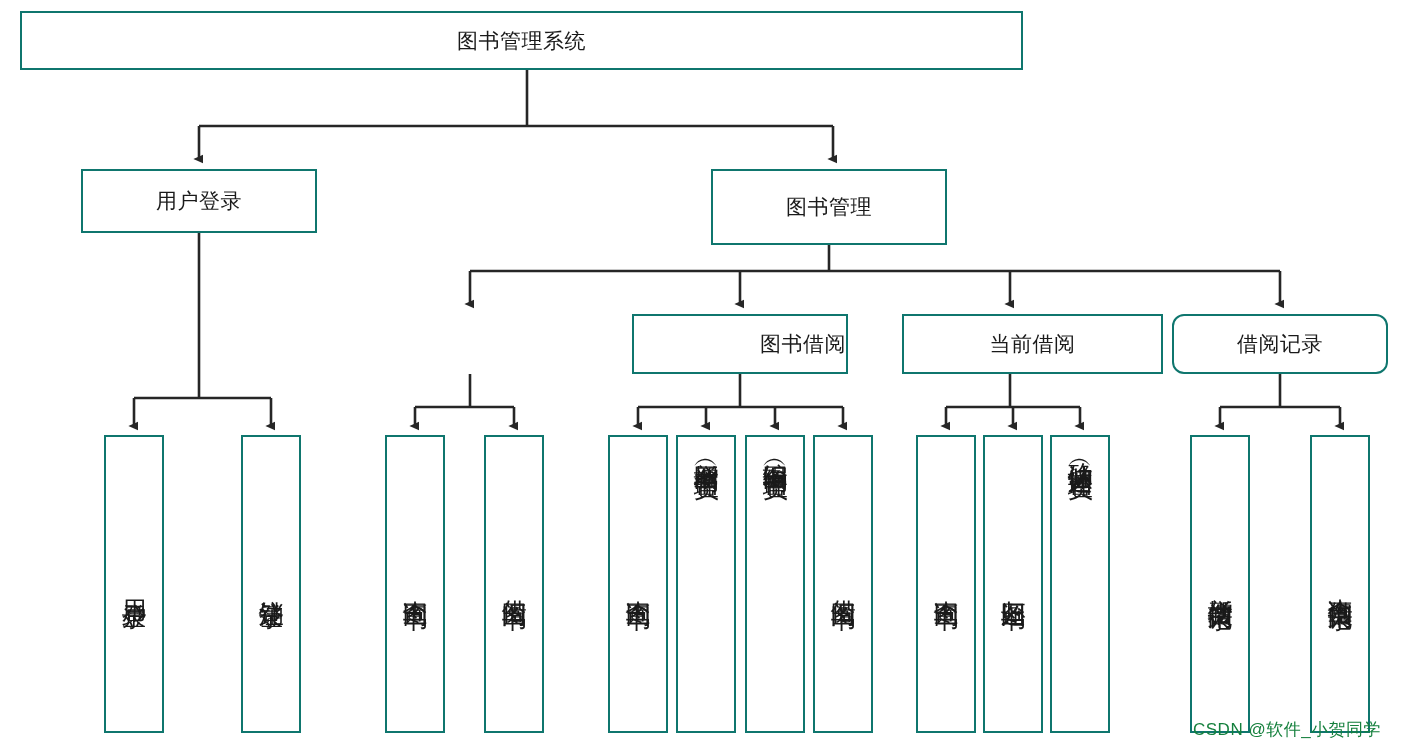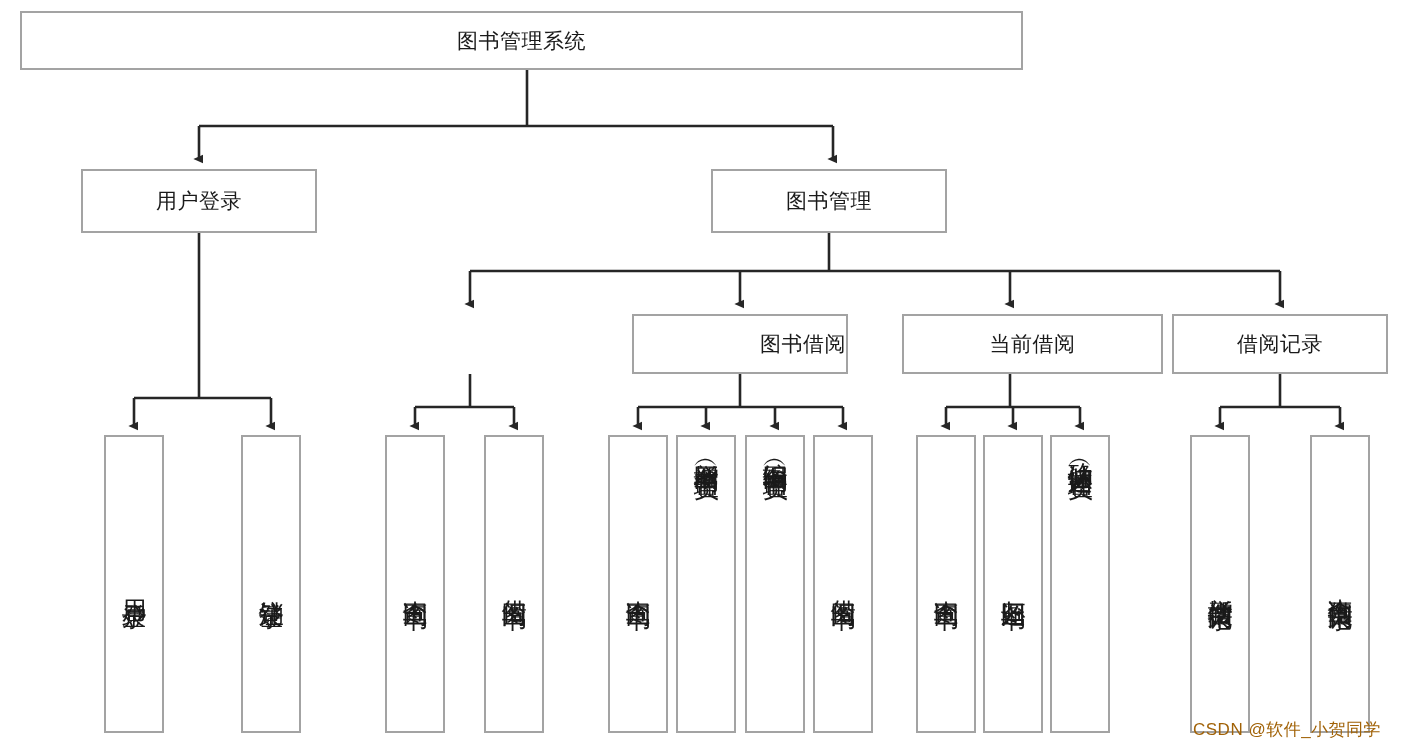--- a/index.html
+++ b/index.html
@@ -21,21 +21,21 @@
     position: absolute;
     left: 0;
     top: 0;
     width: 1405px;
     height: 747px;
     pointer-events: none;
   }
   .node {
     position: absolute;
     box-sizing: border-box;
-    border: 2px solid #a3a3a3;
+    border: 2px solid #0f766e;
     background: #ffffff;
     display: flex;
     align-items: center;
     justify-content: center;
     color: #1a1a1a;
     overflow: hidden;
   }
   .node.horiz {
     font-size: 21px;
     letter-spacing: 0.5px;
@@ -57,21 +57,21 @@
   }
   .node.vert .vtext {
     display: block;
     writing-mode: vertical-rl;
     text-orientation: upright;
     white-space: nowrap;
   }
   .watermark {
     position: absolute;
     font-size: 17px;
-    color: #a16207;
+    color: #15803d;
     white-space: nowrap;
     letter-spacing: 0.5px;
   }
 </style>
 </head>
 <body>
 
 <div id="canvas">
 
   <svg class="links" viewBox="0 0 1405 747" xmlns="http://www.w3.org/2000/svg">
@@ -124,31 +124,31 @@
     </g>
   </svg>
 
   <div class="node horiz" id="root-node" style="left: 20px; top: 11px; width: 1003px; height: 59px;">
     <span>图书管理系统</span>
   </div>
 
   <div class="node horiz" id="l2-0" style="left: 81px; top: 169px; width: 236px; height: 64px;">
     <span>用户登录</span>
   </div>
-  <div class="node horiz" id="l2-1" style="left: 711px; top: 169px; width: 236px; height: 64px;">
+  <div class="node horiz" id="l2-1" style="left: 711px; top: 169px; width: 236px; height: 76px;">
     <span>图书管理</span>
   </div>
 
   <div class="node horiz" id="l3-1" style="left: 632px; top: 314px; width: 216px; height: 60px; justify-content: flex-end;">
     <span>图书借阅</span>
   </div>
   <div class="node horiz" id="l3-2" style="left: 902px; top: 314px; width: 261px; height: 60px;">
     <span>当前借阅</span>
   </div>
-  <div class="node horiz" id="l3-3" style="left: 1172px; top: 314px; width: 216px; height: 60px;">
+  <div class="node horiz" id="l3-3" style="left: 1172px; top: 314px; width: 216px; height: 60px; border-radius: 12px;">
     <span>借阅记录</span>
   </div>
 
   <div class="node vert centered" id="leaf-0" style="left: 104px; top: 435px; width: 60px; height: 298px;">
     <span class="vtext">用户登录</span>
   </div>
   <div class="node vert centered" id="leaf-1" style="left: 241px; top: 435px; width: 60px; height: 298px;">
     <span class="vtext">注销登录</span>
   </div>
   <div class="node vert centered" id="leaf-2" style="left: 385px; top: 435px; width: 60px; height: 298px;">

